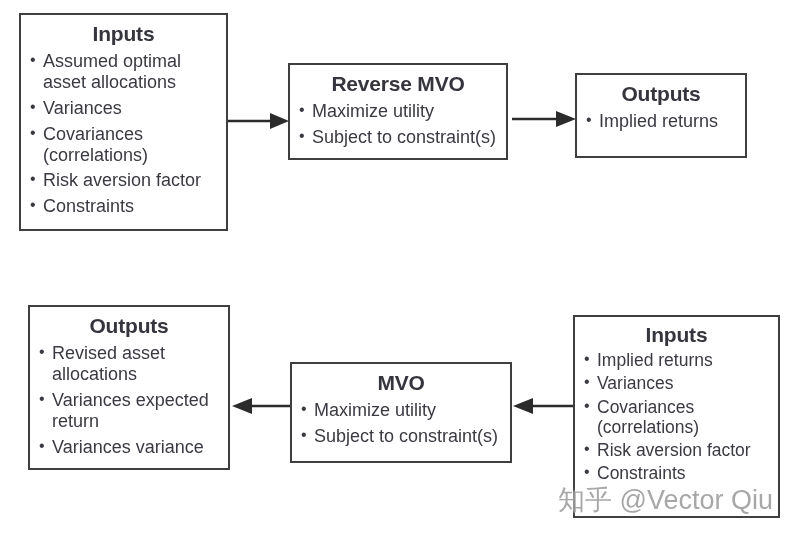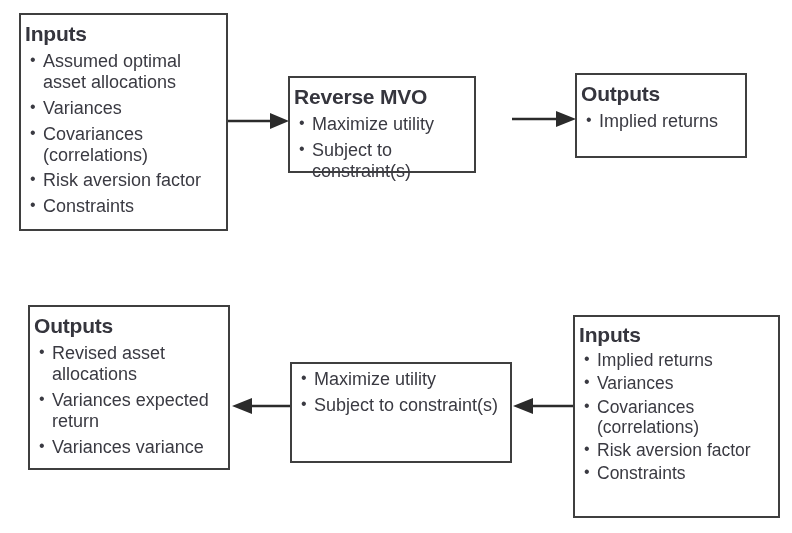--- a/index.html
+++ b/index.html
@@ -14,21 +14,21 @@
     overflow: hidden;
   }
   .dbox {
     position: absolute;
     background: #ffffff;
     border: 2px solid #3f3f3f;
   }
   .dbox .box-title {
     font-weight: bold;
     font-size: 21px;
-    text-align: left;
+    text-align: center;
     margin: 7px 4px 2px 4px;
     letter-spacing: -0.2px;
     color: #35353d;
   }
   .dbox ul {
     list-style: none;
     margin: 2px 0 0 0;
     padding: 0 3px 0 9px;
     font-size: 18px;
   }
@@ -41,21 +41,21 @@
     flex: none;
     width: 13px;
     font-size: 16px;
   }
   .dbox li .li-text {
     flex: 1;
     white-space: pre-line;
   }
   
   .box-top-inputs    { left: 19px;  top: 13px;  width: 209px; height: 218px; }
-  .box-reverse-mvo   { left: 288px; top: 76px;  width: 188px; height: 97px;  }
+  .box-reverse-mvo   { left: 288px; top: 63px;  width: 220px; height: 97px;  }
   .box-top-outputs   { left: 575px; top: 73px;  width: 172px; height: 85px;  }
   .box-bot-outputs   { left: 28px;  top: 305px; width: 202px; height: 165px; }
   .box-mvo           { left: 290px; top: 362px; width: 222px; height: 101px; }
   .box-bot-inputs    { left: 573px; top: 315px; width: 207px; height: 203px; }
   .box-bot-inputs .box-title { margin-top: 6px; }
   .box-bot-inputs li { margin: 3px 0; }
   .box-bot-inputs ul { font-size: 17.5px; }
   .arrow-layer {
     position: absolute;
     left: 0; top: 0;
@@ -164,20 +164,21 @@
 return</span>
         </li>
       <li>
           <span class="bullet">•</span>
           <span class="li-text">Variances variance</span>
         </li>
     </ul>
   </div>
 
   <div class="dbox box-mvo">
+    <div class="box-title">MVO</div>
     <ul>
       <li>
           <span class="bullet">•</span>
           <span class="li-text">Maximize utility</span>
         </li>
       <li>
           <span class="bullet">•</span>
           <span class="li-text">Subject to constraint(s)</span>
         </li>
     </ul>
@@ -203,14 +204,15 @@
           <span class="bullet">•</span>
           <span class="li-text">Risk aversion factor</span>
         </li>
       <li>
           <span class="bullet">•</span>
           <span class="li-text">Constraints</span>
         </li>
     </ul>
   </div>
 
+  <div class="watermark">知乎 @Vector Qiu</div>
 
 </div>
 
 </body></html>

